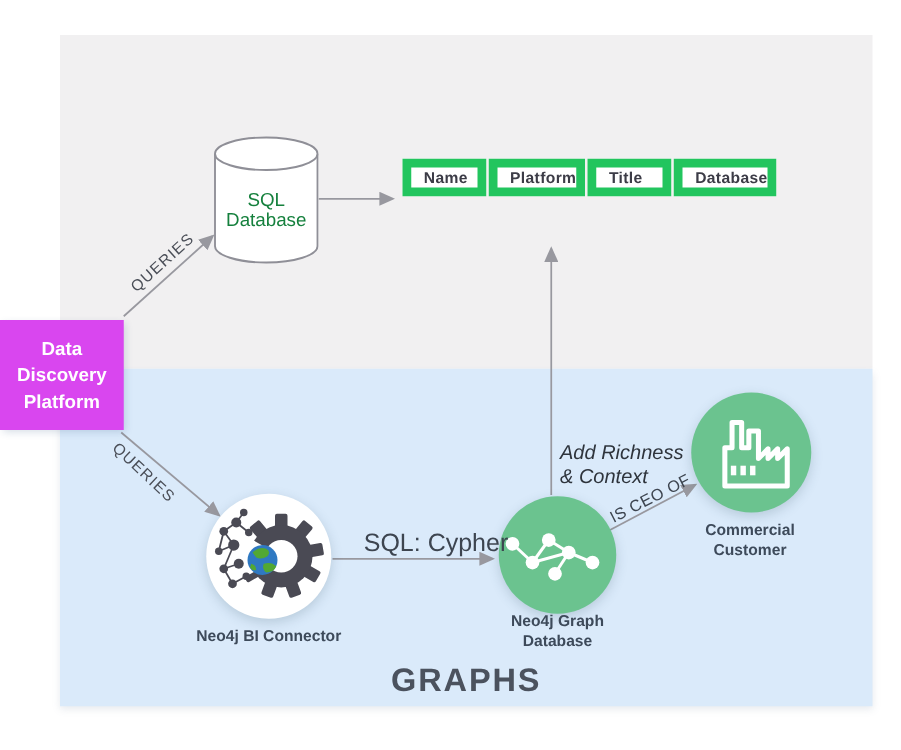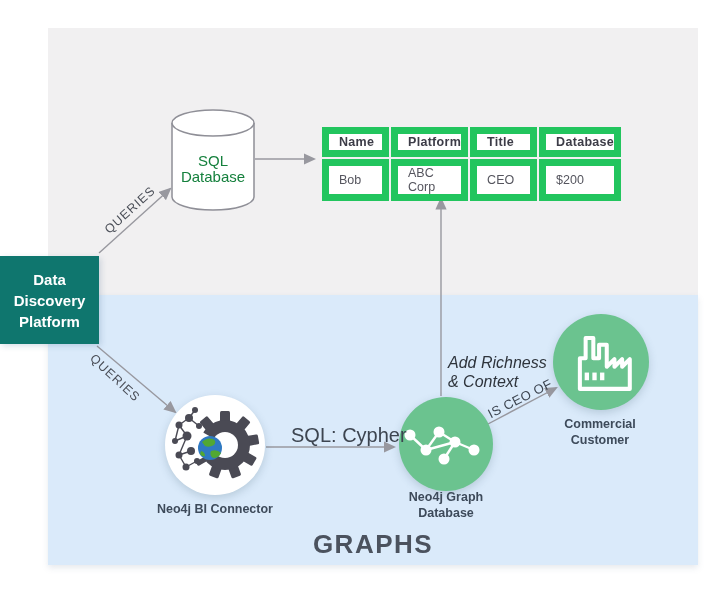--- a/index.html
+++ b/index.html
@@ -16,21 +16,21 @@
     position: absolute; left: 48px; width: 650px; text-align: center;
     font-size: 26px; font-weight: bold; color: #4b525e; letter-spacing: 1.5px;
   }
   .title-tables { top: 42px; }
   .title-graphs { top: 529px; }
 
   .arrows-overlay { position: absolute; left: 0; top: 0; width: 721px; height: 600px; pointer-events: none; }
 
   .ddp-box {
     position: absolute; left: 0; top: 256px; width: 99px; height: 88px;
-    background: #0f766e; color: #ffffff; font-weight: bold; font-size: 15px;
+    background: #d946ef; color: #ffffff; font-weight: bold; font-size: 15px;
     line-height: 21px; display: flex; align-items: center; justify-content: center;
     text-align: center; white-space: pre-line; box-shadow: 2px 2px 6px rgba(40,80,120,0.18);
   }
 
   .cylinder-wrap { position: absolute; left: 171px; top: 108px; width: 84px; height: 104px; }
   .cylinder-label {
     position: absolute; left: 171px; top: 153px; width: 84px; text-align: center;
     font-size: 15px; line-height: 16px; color: #15803d; white-space: pre-line;
   }
 
@@ -115,26 +115,20 @@
 Database</div>
 
   <table class="etable">
     <tbody>
       <tr class="hdr">
         <td>Name</td>
         <td>Platform</td>
         <td>Title</td>
         <td>Database</td>
       </tr>
-      <tr>
-        <td>Bob</td>
-        <td>ABC Corp</td>
-        <td>CEO</td>
-        <td>$200</td>
-      </tr>
     </tbody>
   </table>
 
   <div class="circle circle-bi">
     <svg width="100" height="100" viewBox="0 0 100 100">
 
       <g fill="#4a4a54">
         <rect x="55" y="16" width="10" height="11" rx="1.5"></rect>
         <rect x="55" y="16" width="10" height="11" rx="1.5" transform="rotate(40 60 50)"></rect>
         <rect x="55" y="16" width="10" height="11" rx="1.5" transform="rotate(80 60 50)"></rect>

